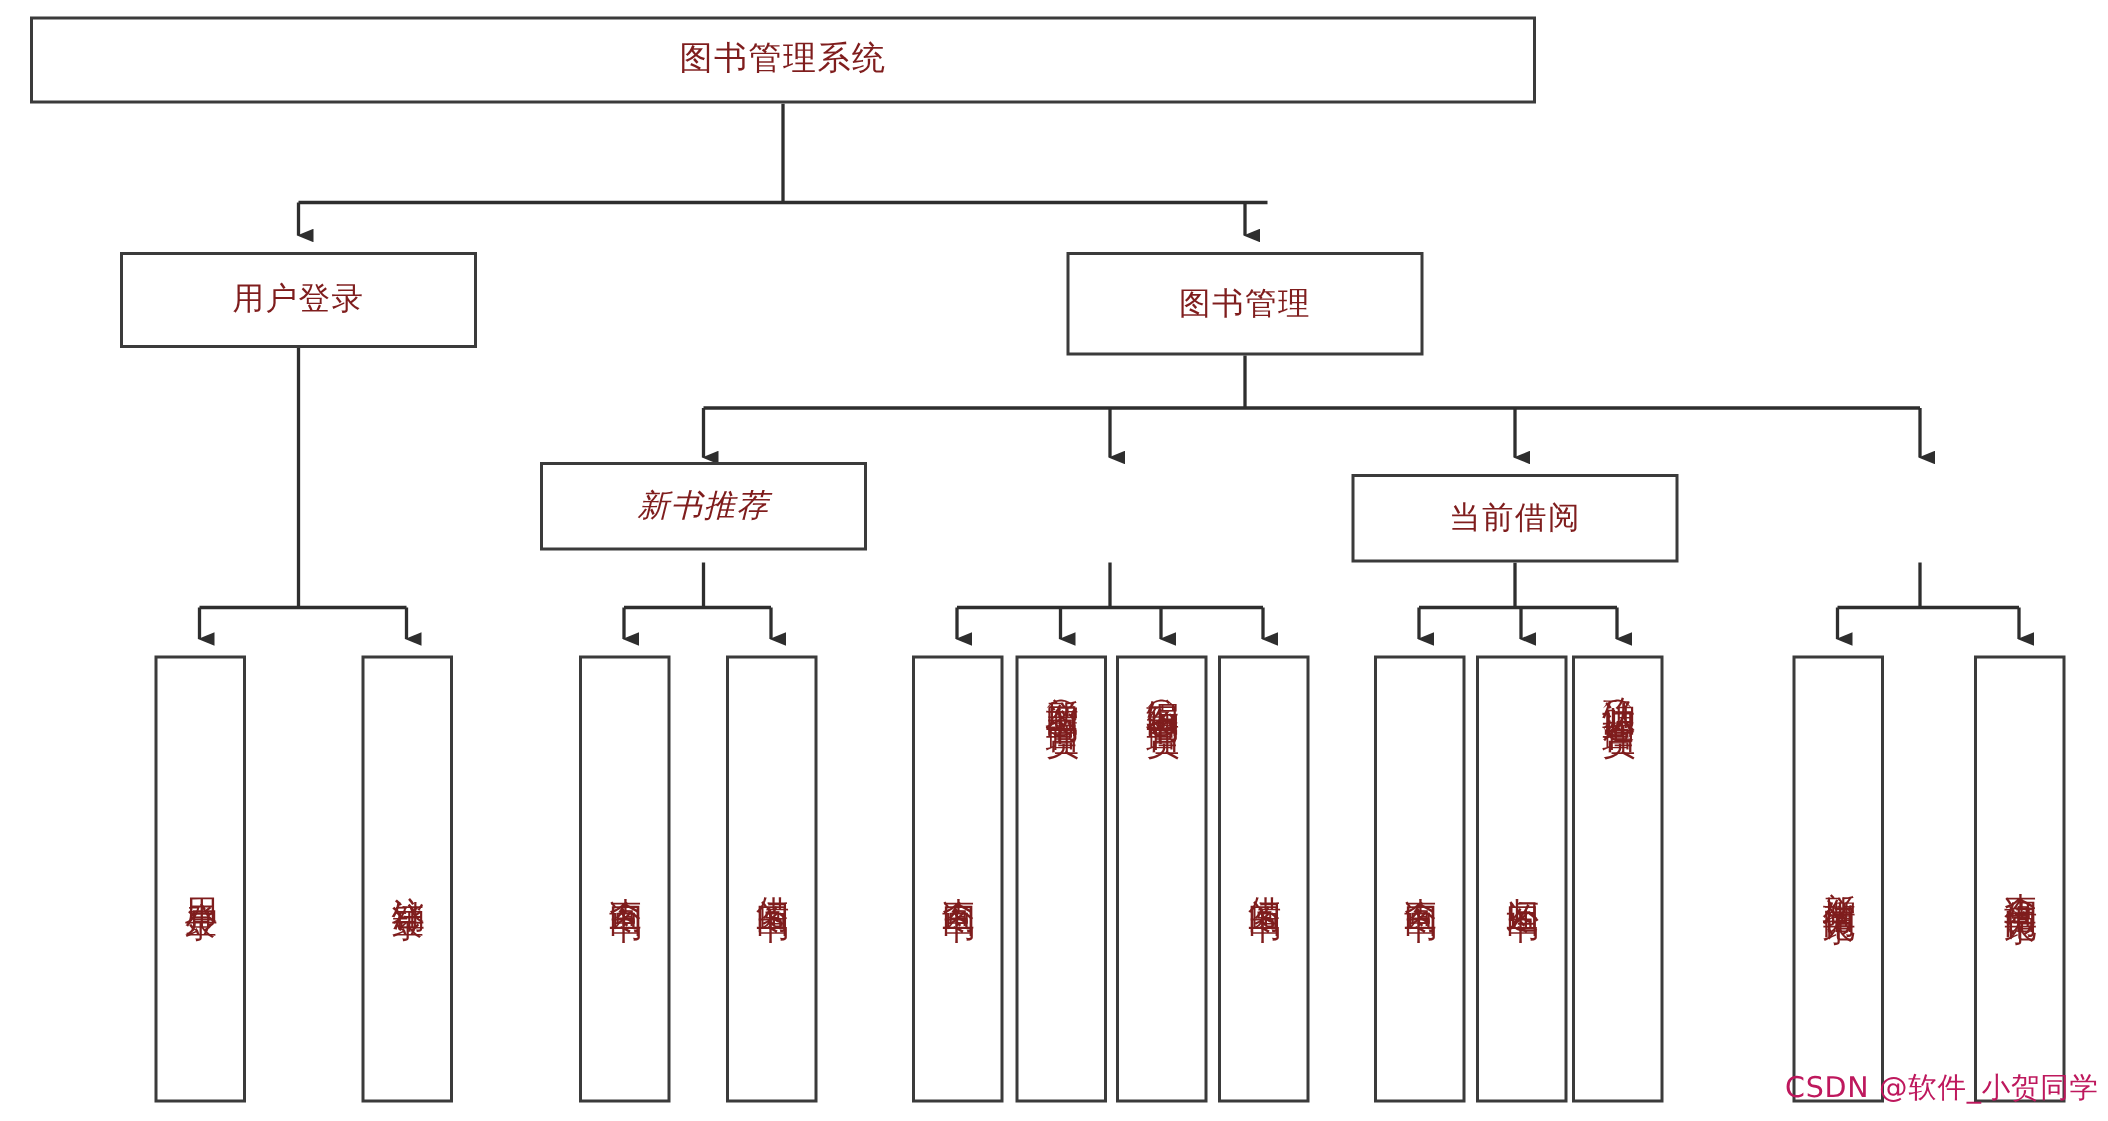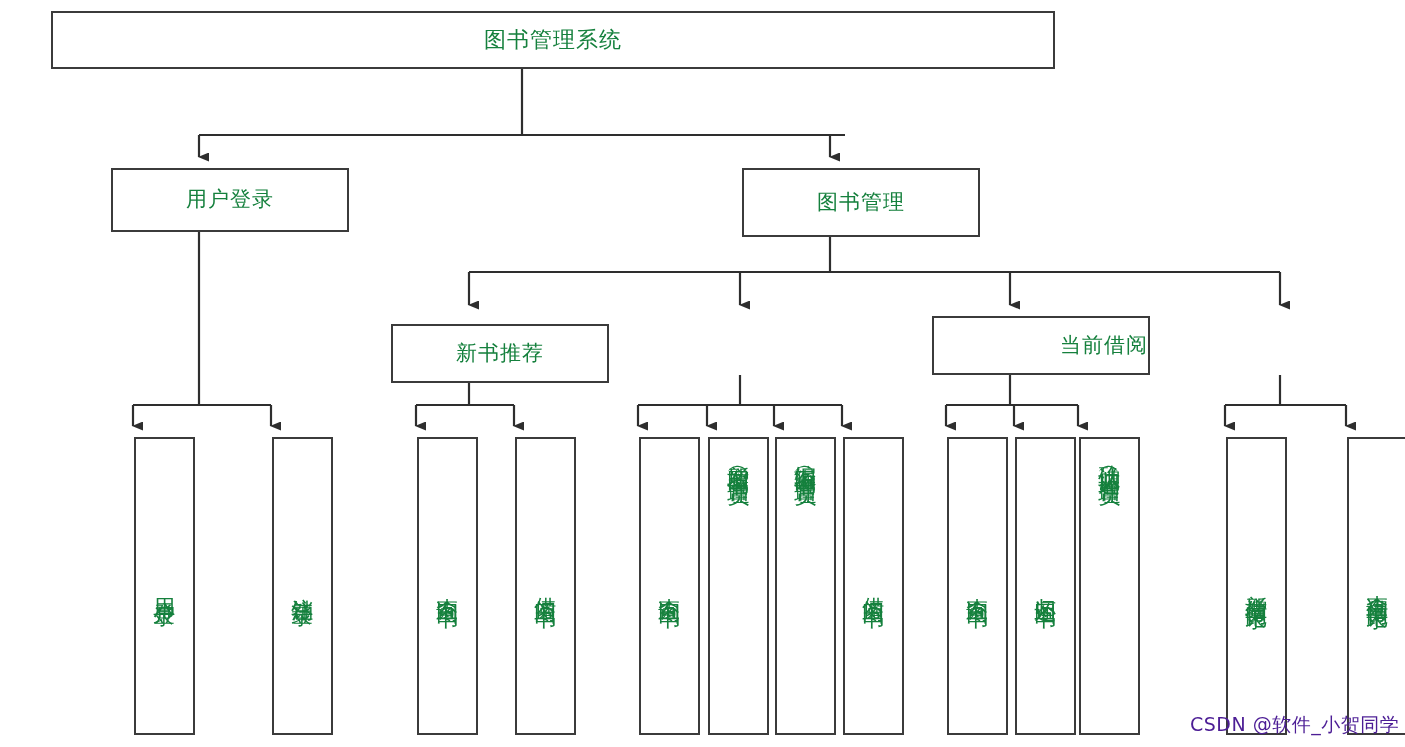--- a/index.html
+++ b/index.html
@@ -28,22 +28,21 @@
     pointer-events: none;
   }
   .node {
     position: absolute;
     box-sizing: border-box;
     border: 2px solid #3b3b3b;
     background: #ffffff;
     display: flex;
     align-items: center;
     justify-content: center;
-    color: #15803d;
-    margin-left: 31px;
+    color: #7f1d1d;
   }
   .node .label {
     display: block;
     text-align: center;
     line-height: 1.32;
     letter-spacing: 0.5px;
   }
   
   .node.horiz .label {
     font-size: 21px;
@@ -70,21 +69,21 @@
   
   .node.vert.centered {
     align-items: center;
     padding-top: 0;
   }
   .watermark {
     position: absolute;
     left: 1190px;
     top: 712px;
     font-size: 19px;
-    color: #4c1d95;
+    color: #be185d;
     white-space: nowrap;
     letter-spacing: 0.5px;
   }
 </style>
 </head>
 <body>
 
 <div id="diagram-root">
 
   <svg class="connectors" viewBox="0 0 1405 747" width="1405" height="747" xmlns="http://www.w3.org/2000/svg">
@@ -141,24 +140,24 @@
     <span class="label">图书管理系统</span>
   </div>
 
   <div class="node horiz" style="left:80px; top:168px; width:238px; height:64px;">
     <span class="label">用户登录</span>
   </div>
   <div class="node horiz" style="left:711px; top:168px; width:238px; height:69px;">
     <span class="label">图书管理</span>
   </div>
 
-  <div class="node horiz" style="left:360px; top:324px; width:218px; height:59px;">
+  <div class="node horiz" style="left:360px; top:308px; width:218px; height:59px;font-style:italic;">
     <span class="label">新书推荐</span>
   </div>
-  <div class="node horiz" style="left:901px; top:316px; width:218px; height:59px;justify-content:flex-end;">
+  <div class="node horiz" style="left:901px; top:316px; width:218px; height:59px;">
     <span class="label">当前借阅</span>
   </div>
 
   <div class="node vert centered" style="left:103px; top:437px; width:61px; height:298px;">
     <span class="label">用户登录</span>
   </div>
   <div class="node vert centered" style="left:241px; top:437px; width:61px; height:298px;">
     <span class="label">注销登录</span>
   </div>
 

